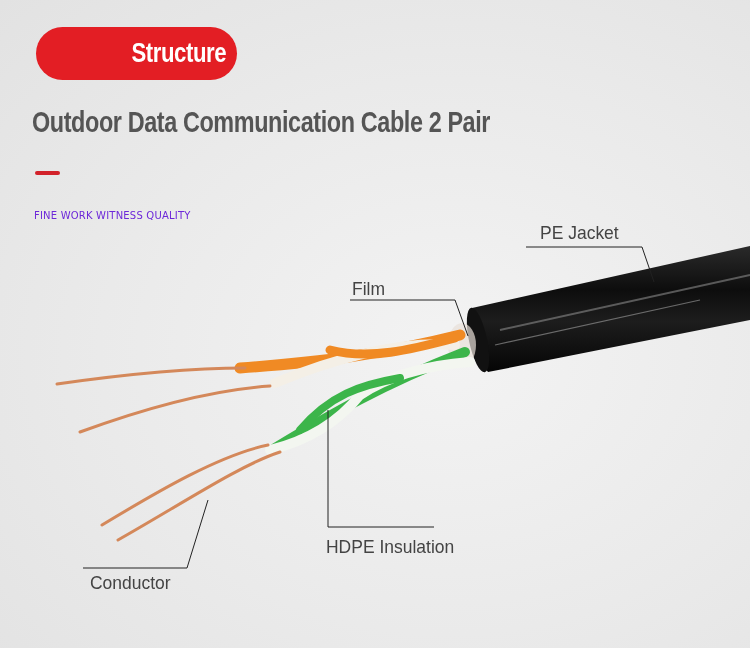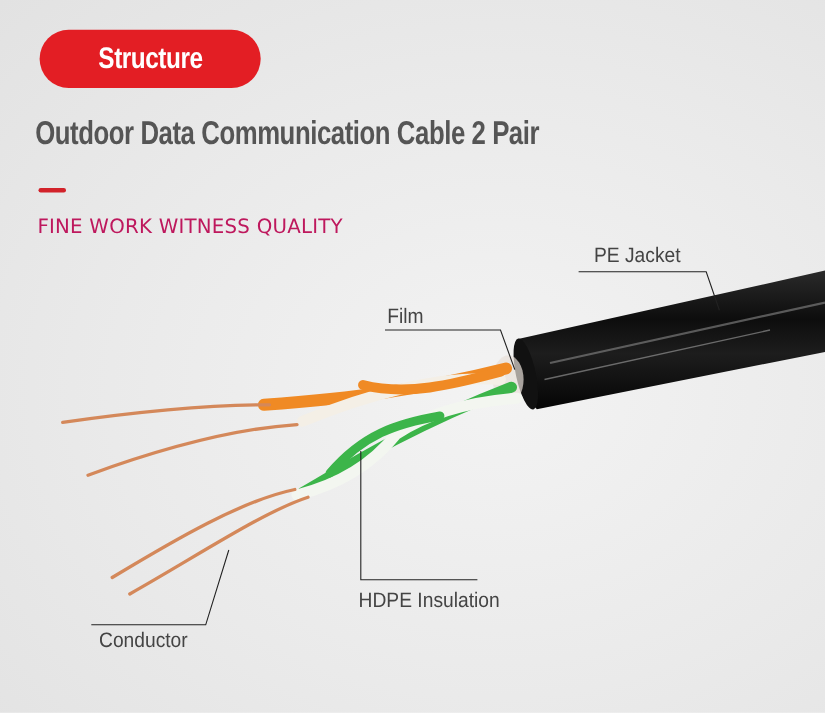--- a/index.html
+++ b/index.html
@@ -4,39 +4,39 @@
   <style>
     html, body { margin: 0; padding: 0; }
     body {
       width: 750px; height: 648px; overflow: hidden; position: relative;
       background: radial-gradient(ellipse at 60% 55%, #f3f3f3 0%, #eaeaea 55%, #e2e2e2 100%);
       font-family: "Liberation Sans", sans-serif;
     }
     .badge {
       position: absolute; left: 36px; top: 27px; width: 201px; height: 53px;
       background: #e31e24; border-radius: 27px;
-      display: flex; align-items: center; justify-content: center;
+      display: flex; align-items: center; justify-content: flex-end;
     }
     .badge span {
       color: #fff; font-family: "Liberation Sans", sans-serif; font-weight: bold;
       font-size: 27px; letter-spacing: -0.5px; transform: scaleX(0.82); display: inline-block;
     }
     .title {
       position: absolute; left: 32px; top: 105px;
       font-family: "Liberation Sans", sans-serif; font-weight: bold; font-size: 30px;
       color: #555; transform: scaleX(0.78); transform-origin: left center; white-space: nowrap;
       letter-spacing: -0.5px;
     }
     .accent {
       position: absolute; left: 35px; top: 171px; width: 25px; height: 4px;
       background: #d2222a; border-radius: 2px;
     }
     .subtitle {
-      position: absolute; left: 34px; top: 196px;
-      font-family: "DejaVu Sans", sans-serif; font-size: 18px; color: #be185d; letter-spacing: 0.2px;
+      position: absolute; left: 34px; top: 210px;
+      font-family: "DejaVu Sans", sans-serif; font-size: 10px; color: #6d28d9; letter-spacing: 0.2px;
     }
     .photo { position: absolute; left: 0; top: 0; width: 750px; height: 648px; }
     .label {
       position: absolute; font-family: "Liberation Sans", sans-serif; font-size: 19px; color: #444;
       transform: scaleX(0.92); transform-origin: left center; white-space: nowrap;
     }
   </style>
 </head>
 <body>
 

